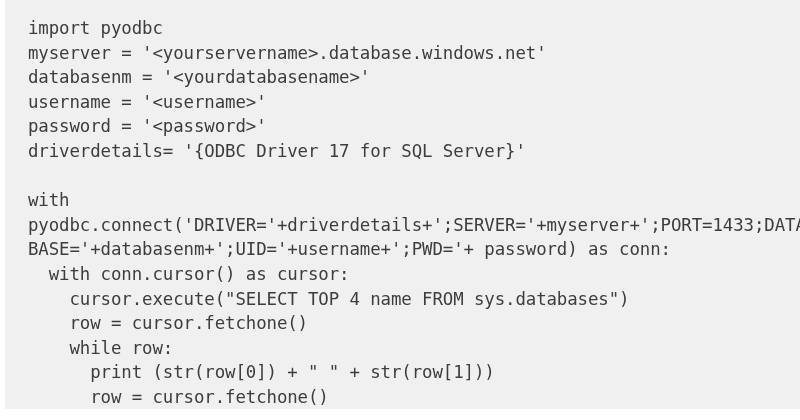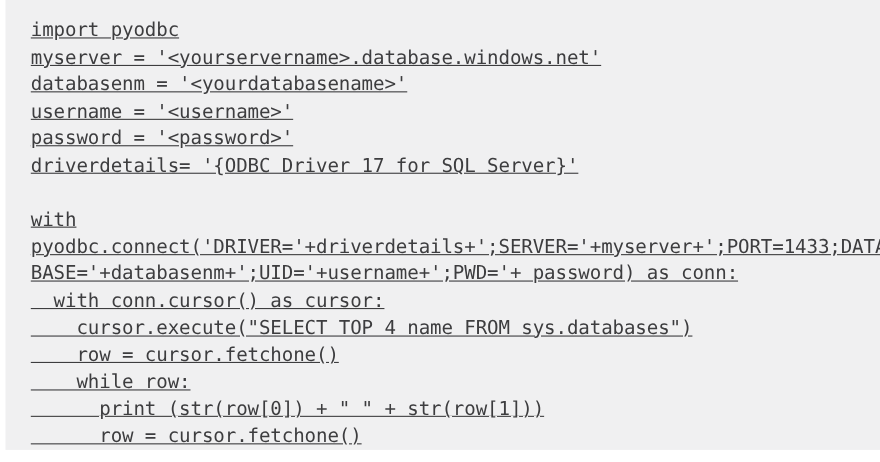--- a/index.html
+++ b/index.html
@@ -39,21 +39,20 @@
   .code-listing {
     margin: 0;
     padding: 0;
     list-style: none;
     font-family: "Liberation Sans", sans-serif;
     font-size: 17.4px;
     line-height: 24.6px;
     color: #3d3d3f;
     letter-spacing: -0.1px;
     white-space: pre;
-    text-decoration: underline;
   }
 
   .code-line {
     display: block;
     min-height: 24.6px;
     white-space: pre;
   }
 
   
   .code-line.blank {

